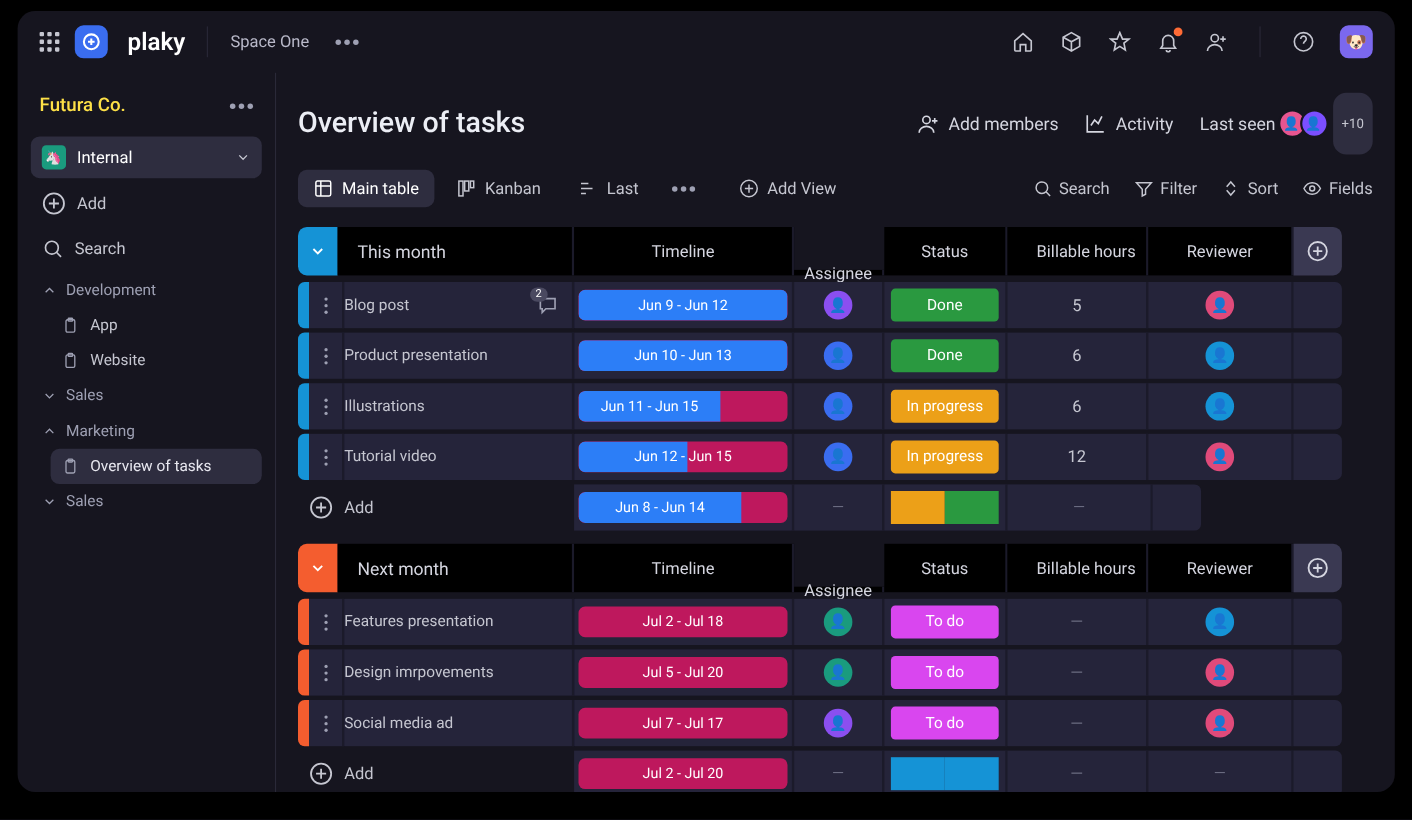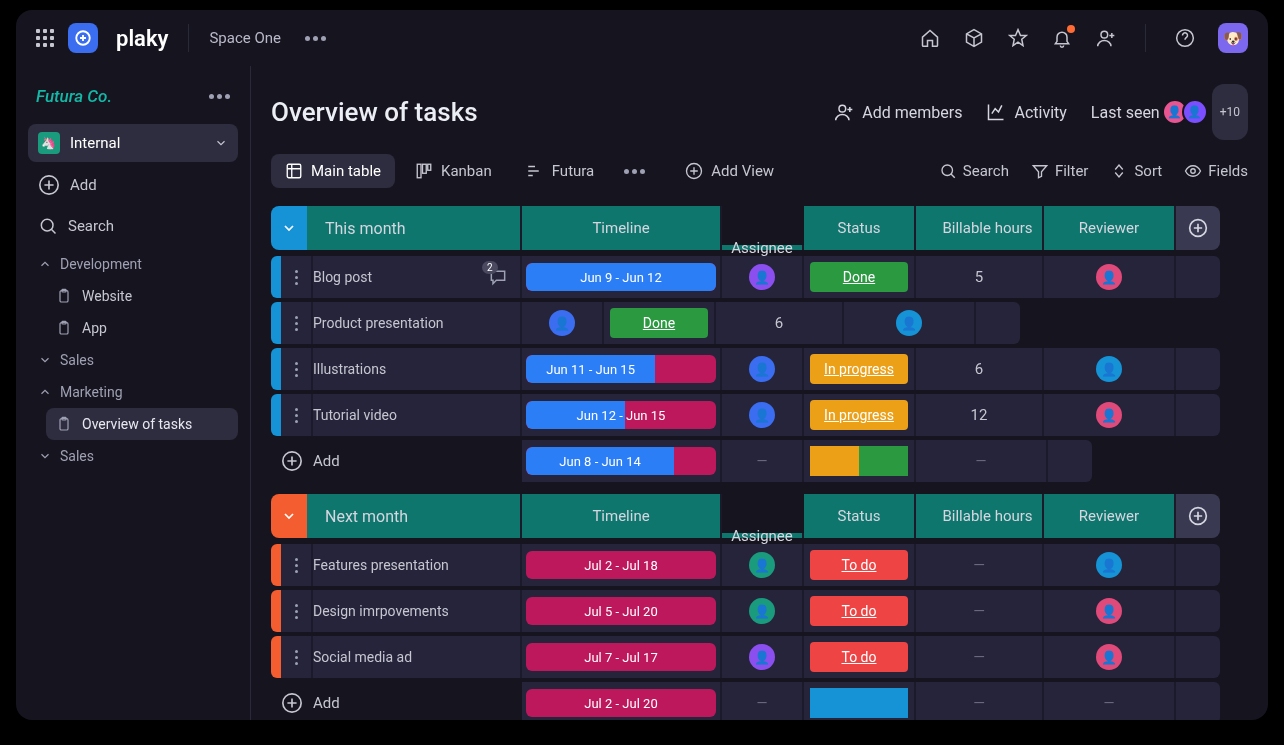--- a/index.html
+++ b/index.html
@@ -60,21 +60,21 @@
 .avatar {
   width: 30px; height: 30px; border-radius: 8px; background: #7b68ee;
   display: flex; align-items: center; justify-content: center; font-size: 16px;
 }
 .body { display: flex; flex: 1; overflow: hidden; }
 .sidebar {
   width: 235px; border-right: 1px solid #2a2938;
   padding: 14px 12px; display: flex; flex-direction: column; gap: 4px;
 }
 .org-row { display: flex; align-items: center; justify-content: space-between; padding: 6px 8px; margin-bottom: 8px; }
-.org-name { font-size: 17px; color: #14b8a6; font-weight: 500; font-style: italic; }
+.org-name { font-size: 17px; color: #fde047; font-weight: 500; }
 .side-item {
   display: flex; align-items: center; gap: 10px; padding: 8px 10px;
   border-radius: 8px; cursor: pointer; font-size: 15px; color: #c5c6d0;
 }
 .side-item.active { background: #2e2d3f; color: #fff; }
 .side-item .chev { margin-left: auto; }
 .side-sq {
   width: 22px; height: 22px; border-radius: 4px; background: #1a9b7e;
   display: flex; align-items: center; justify-content: center; font-size: 12px;
 }
@@ -121,21 +121,21 @@
 .group-header {
   display: flex; align-items: stretch; height: 44px; margin-bottom: 6px;
 }
 .group-toggle {
   width: 36px; background: #1593d6; display: flex; align-items: center;
   justify-content: center; border-radius: 8px 0 0 8px; cursor: pointer;
 }
 .group-toggle.orange { background: #f45d2f; }
 .group-toggle svg { width: 16px; height: 16px; stroke: #fff; fill: none; stroke-width: 2.5; }
 .gh-cell {
-  background: #0f766e; display: flex; align-items: center; justify-content: center;
+  background: #000000; display: flex; align-items: center; justify-content: center;
   font-size: 15px; color: #d5d6e0; border-right: 2px solid #1b1a2a;
 }
 .gh-name { flex-basis: 215px; justify-content: flex-start; padding-left: 18px; font-size: 16px; }
 .gh-timeline { flex-basis: 200px; }
 .gh-assignee { flex-basis: 82px; margin-top: 39px; }
 .gh-status { flex-basis: 112px; }
 .gh-hours { flex-basis: 128px; padding-left: 17px; }
 .gh-reviewer { flex-basis: 132px; }
 .gh-add {
   width: 44px; background: #3a3952; border-radius: 0 8px 8px 0;
@@ -170,24 +170,24 @@
   position: absolute; top: 0; height: 100%; background: #2c7ef7;
   display: flex; align-items: center; justify-content: center; color: #fff;
   font-size: 13px; border-radius: 6px 0 0 6px;
 }
 .timeline-label {
   position: relative; width: 100%; text-align: center; font-size: 13px; color: #fff;
 }
 .row-assignee { flex-basis: 82px; }
 .av-circle { width: 26px; height: 26px; border-radius: 50%; display: flex; align-items: center; justify-content: center; font-size: 13px; }
 .row-status { flex-basis: 112px; padding: 6px; }
-.status-pill { width: 100%; height: 100%; border-radius: 4px; display: flex; align-items: center; justify-content: center; font-size: 14px; color: #fff; text-decoration: underline; }
+.status-pill { width: 100%; height: 100%; border-radius: 4px; display: flex; align-items: center; justify-content: center; font-size: 14px; color: #fff; }
 .status-done { background: #2a9940; }
 .status-progress { background: #eca018; }
-.status-todo { background: #ef4444; text-align: right; }
+.status-todo { background: #d946ef; text-align: right; }
 .status-split { display: flex; width: 100%; height: 100%; }
 .status-split .half { flex: 1; }
 .row-hours { flex-basis: 128px; flex-direction: column; font-size: 15px; }
 .row-hours .sub { font-size: 11px; color: #7e7f94; }
 .row-reviewer { flex-basis: 132px; }
 .row-end { width: 44px; background: #25243a; border-radius: 0 6px 6px 0; }
 .dash { color: #6a6b80; }
 
 .add-row { display: flex; align-items: stretch; height: 42px; }
 .add-row .add-left {
@@ -301,28 +301,28 @@
        <svg width="14" height="14" viewBox="0 0 24 24" stroke="#9ea0b3" fill="none" stroke-width="2">
               <path d="M18 15l-6-6-6 6"></path>
             </svg>
        <span>Development</span>
      </div>
           <div class="side-page">
          <svg width="16" height="16" viewBox="0 0 24 24" stroke="#9ea0b3" fill="none" stroke-width="1.8">
               <rect x="6" y="4" width="12" height="17" rx="2"></rect>
               <rect x="9" y="2" width="6" height="4" rx="1"></rect>
             </svg>
-         <span>Website</span>
+         <span>App</span>
        </div>
           <div class="side-page">
          <svg width="16" height="16" viewBox="0 0 24 24" stroke="#9ea0b3" fill="none" stroke-width="1.8">
               <rect x="6" y="4" width="12" height="17" rx="2"></rect>
               <rect x="9" y="2" width="6" height="4" rx="1"></rect>
             </svg>
-         <span>App</span>
+         <span>Website</span>
        </div>
           <div class="side-group">
        <svg width="14" height="14" viewBox="0 0 24 24" stroke="#9ea0b3" fill="none" stroke-width="2">
               <path d="M6 9l6 6 6-6"></path>
             </svg>
        <span>Sales</span>
      </div>
           <div class="side-group">
        <svg width="14" height="14" viewBox="0 0 24 24" stroke="#9ea0b3" fill="none" stroke-width="2">
               <path d="M18 15l-6-6-6 6"></path>
@@ -386,21 +386,21 @@
               <rect x="3" y="3" width="5" height="18"></rect>
               <rect x="10" y="3" width="5" height="12"></rect>
               <rect x="17" y="3" width="4" height="8"></rect>
             </svg>
           <span>Kanban</span>
         </div>
         <div class="view-tab">
           <svg viewBox="0 0 24 24">
               <path d="M3 6h9M3 12h14M3 18h6"></path>
             </svg>
-          <span>Futura</span>
+          <span>Last</span>
         </div>
         <div class="more-dots">
             <span></span>
             <span></span>
             <span></span>
           </div>
         <div class="view-tab" style="margin-left:20px">
           <svg viewBox="0 0 24 24">
               <circle cx="12" cy="12" r="10"></circle>
               <path d="M12 7v10M7 12h10"></path>
@@ -494,20 +494,25 @@
       <div class="row">
         <div class="row-accent "></div>
         <div class="row-cell row-dots">
                 <div class="vdots">
                   <span></span>
                   <span></span>
                   <span></span>
                 </div>
               </div>
         <div class="row-cell row-name">Product presentation</div>
+        <div class="row-cell row-timeline">
+                <div class="timeline-track">
+                  <div class="timeline-fill" style="left:0;width:100%">Jun 10 - Jun 13</div>
+                </div>
+              </div>
         <div class="row-cell row-assignee">
                 <div class="av-circle" style="background:#3a6df0">👤</div>
               </div>
         <div class="row-cell row-status">
                 <div class="status-pill status-done">Done</div>
               </div>
         <div class="row-cell row-hours">6</div>
         <div class="row-cell row-reviewer">
                 <div class="av-circle" style="background:#1593d6">👤</div>
               </div>

